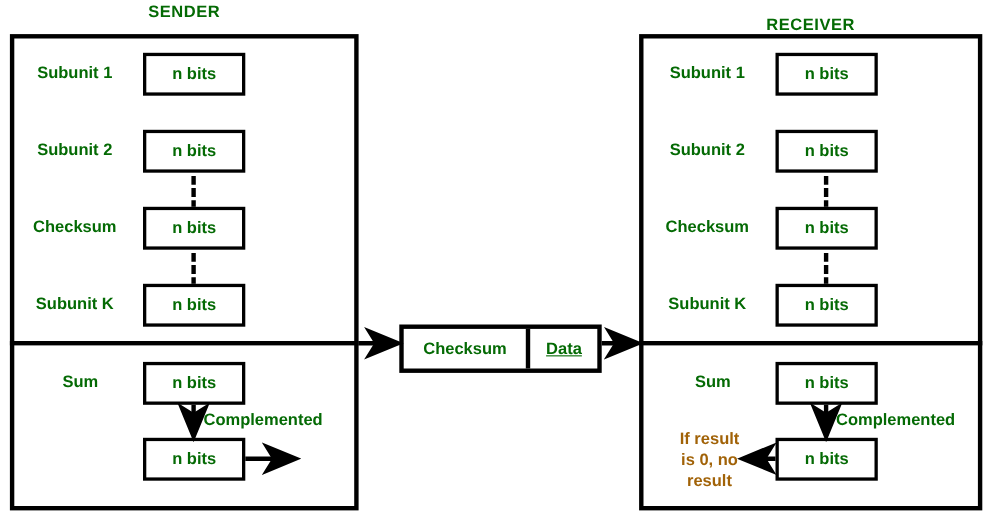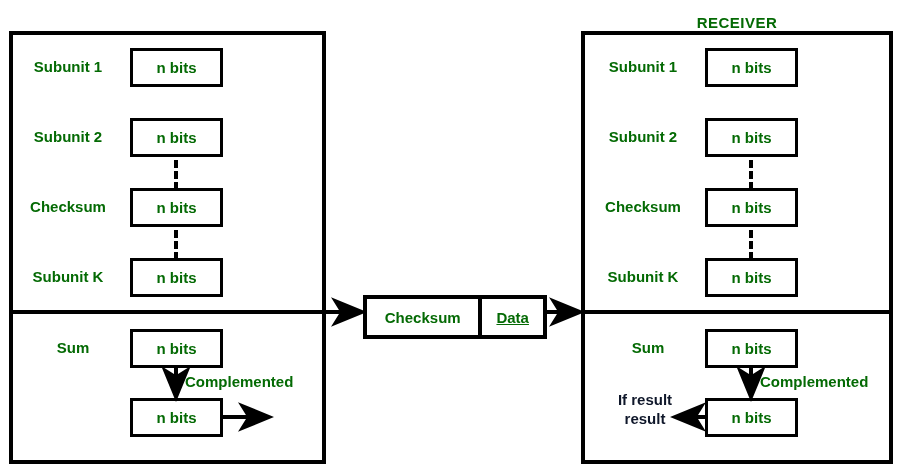--- a/index.html
+++ b/index.html
@@ -53,21 +53,21 @@
   .lbl {
     position: absolute;
     color: #046A04;
     font-size: 15px;
     font-weight: bold;
     white-space: nowrap;
     text-align: center;
   }
   .lbl-multi {
     position: absolute;
-    color: #0f172a;
+    color: #a16207;
     font-size: 15px;
     font-weight: bold;
     text-align: center;
     line-height: 19px;
   }
   .dash {
     position: absolute;
     width: 0;
     border-left: 4px dashed #000000;
   }
@@ -98,20 +98,21 @@
     width: 901px;
     height: 470px;
     pointer-events: none;
   }
 </style>
 </head>
 <body>
 
 <div id="canvas">
 
+  <div class="title" style="left:9px; top:2px; width:317px;">SENDER</div>
   <div class="title" style="left:581px; top:14px; width:312px;">RECEIVER</div>
 
   <div class="panel" style="left:9px; top:31px; width:317px; height:433px;"></div>
   <div class="divider" style="left:9px; top:310px; width:317px;"></div>
 
   <div class="dash" style="left:174px; top:160px; height:30px;"></div>
   <div class="dash" style="left:174px; top:230px; height:30px;"></div>
 
   <div class="lbl" style="left:18px; top:58px; width:100px;">Subunit 1</div>
   <div class="bitbox" style="left:130px; top:48px; width:93px; height:39px;">n bits</div>
@@ -155,20 +156,21 @@
   <div class="bitbox" style="left:705px; top:258px; width:93px; height:39px;">n bits</div>
 
   <div class="lbl" style="left:603px; top:339px; width:90px;">Sum</div>
   <div class="bitbox" style="left:705px; top:329px; width:93px; height:39px;">n bits</div>
 
   <div class="lbl" style="left:760px; top:373px;">Complemented</div>
   <div class="bitbox" style="left:705px; top:398px; width:93px; height:39px;">n bits</div>
 
   <div class="lbl-multi" style="left:597px; top:390px; width:96px;">
     <div>If result</div>
+    <div>is 0, no</div>
     <div>result</div>
   </div>
 
   <svg class="arrowlayer" viewBox="0 0 901 470">
     <defs>
       <marker id="ah" markerWidth="9" markerHeight="9" refX="7.5" refY="4" orient="auto" markerUnits="strokeWidth">
         <path d="M0,0.3 L9,4 L0,7.7 L2.3,4 Z" fill="#000000"></path>
       </marker>
     </defs>
 

